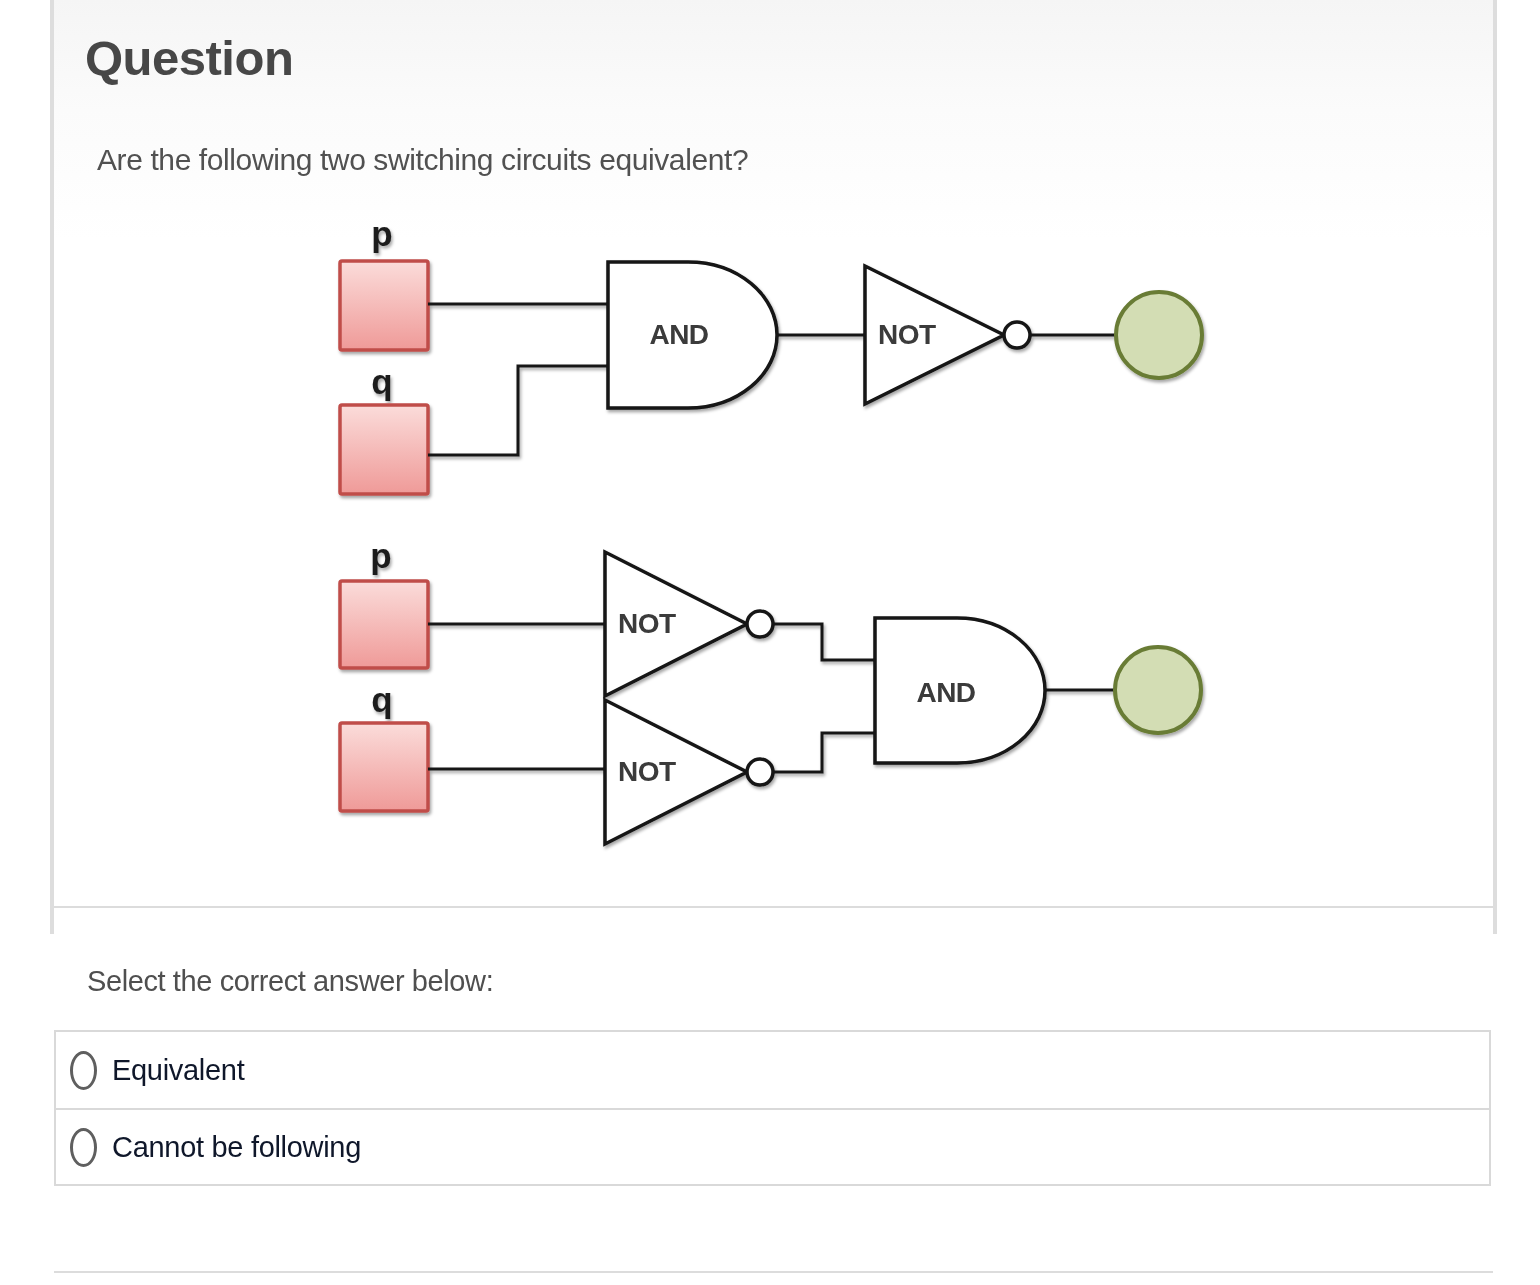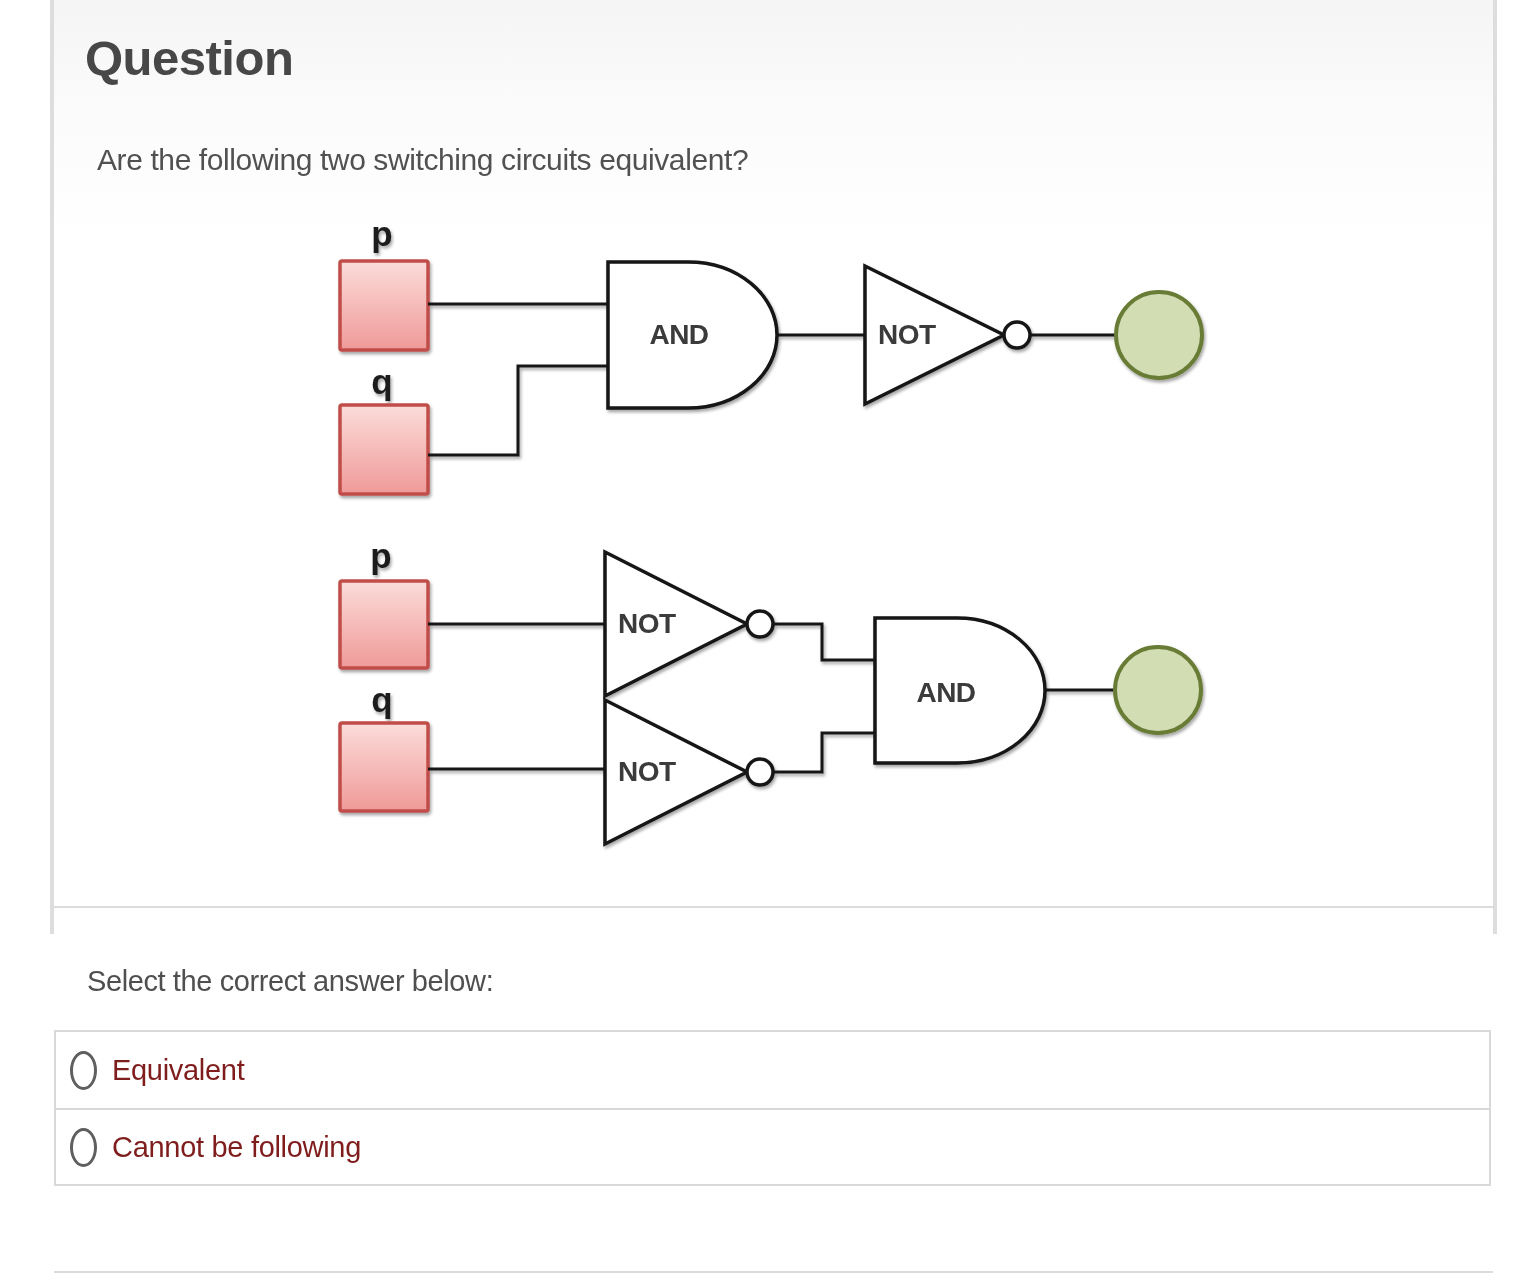--- a/index.html
+++ b/index.html
@@ -51,21 +51,21 @@
   .option-row {
     height: 76px; display: flex; align-items: center;
     padding-left: 14px; background: #ffffff; cursor: pointer;
   }
   .option-row + .option-row { border-top: 2px solid #d9d9d9; }
   .radio {
     width: 27px; height: 39px; flex: none;
     border: 3.5px solid #5f5f5f; border-radius: 50%;
     background: #ffffff; margin-right: 15px;
   }
-  .option-label { font-size: 29px; color: #7f1d1d; letter-spacing: -0.3px; }
+  .option-label { font-size: 29px; color: #0f172a; letter-spacing: -0.3px; }
   .next-card-top {
     position: absolute; left: 0; right: 0; top: 1271px;
     height: 2px; background: #dcdcdc;
   }
 </style>
 </head>
 <body>
 
 <div class="card">
 

